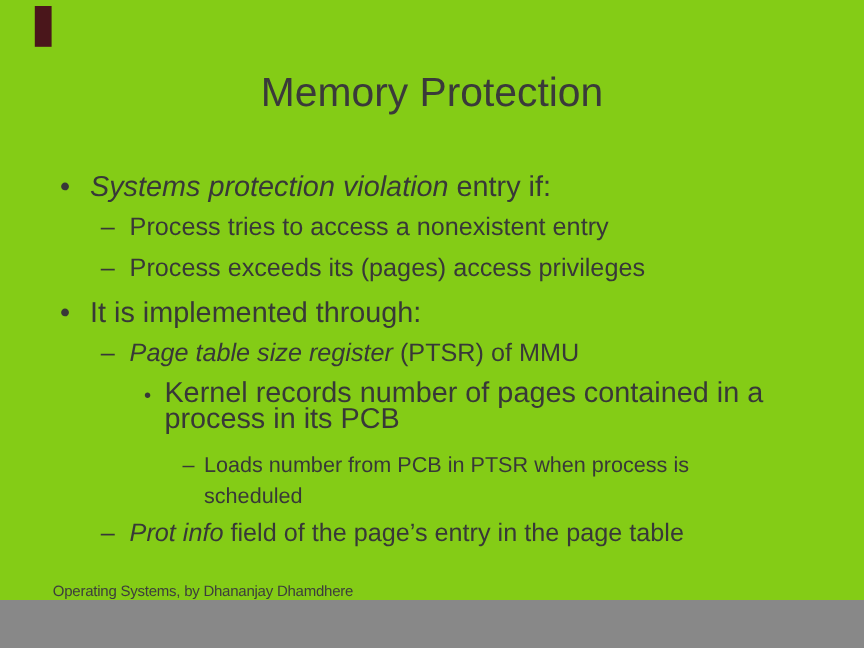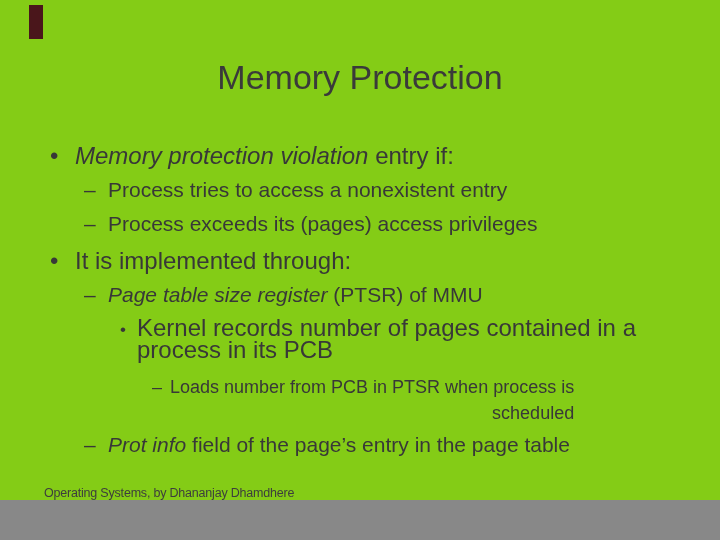--- a/index.html
+++ b/index.html
@@ -32,21 +32,21 @@
   .it{font-style:italic;}
 
   
   .l1 .marker{left:50px;font-size:24px;line-height:29px;}
   .l1 .text  {left:75px;font-size:24px;line-height:29px;}
   .l2 .marker{left:84px;font-size:21px;line-height:26px;}
   .l2 .text  {left:108px;font-size:21px;line-height:26px;}
   .l3 .marker{left:120px;font-size:17px;line-height:26px;}
   .l3 .text  {left:137px;font-size:24px;line-height:22px;}
   .l4 .marker{left:152px;font-size:18px;line-height:26px;}
-  .l4 .text  {left:170px;font-size:18px;line-height:26px;text-align:right;}
+  .l4 .text  {left:170px;font-size:18px;line-height:26px;}
 
   
   .r1{top:141px}
   .r2{top:177px}
   .r3{top:211px}
   .r4{top:246px}
   .r5{top:282px}
   .r6{top:317px}
   .r7{top:374px}
   .r8{top:432px}
@@ -70,21 +70,21 @@
 <body>
 
 <div class="slide">
 
   <div class="accent-bar"></div>
 
   <div class="title">Memory Protection</div>
 
   <div class="row r1 l1">
     <span class="marker">•</span>
-    <span class="text"><span class="it">Memory protection violation</span><span> entry if:</span></span>
+    <span class="text"><span class="it">Systems protection violation</span><span> entry if:</span></span>
   </div>
 
   <div class="row r2 l2">
     <span class="marker">–</span>
     <span class="text">Process tries to access a nonexistent entry</span>
   </div>
 
   <div class="row r3 l2">
     <span class="marker">–</span>
     <span class="text">Process exceeds its (pages) access privileges</span>

